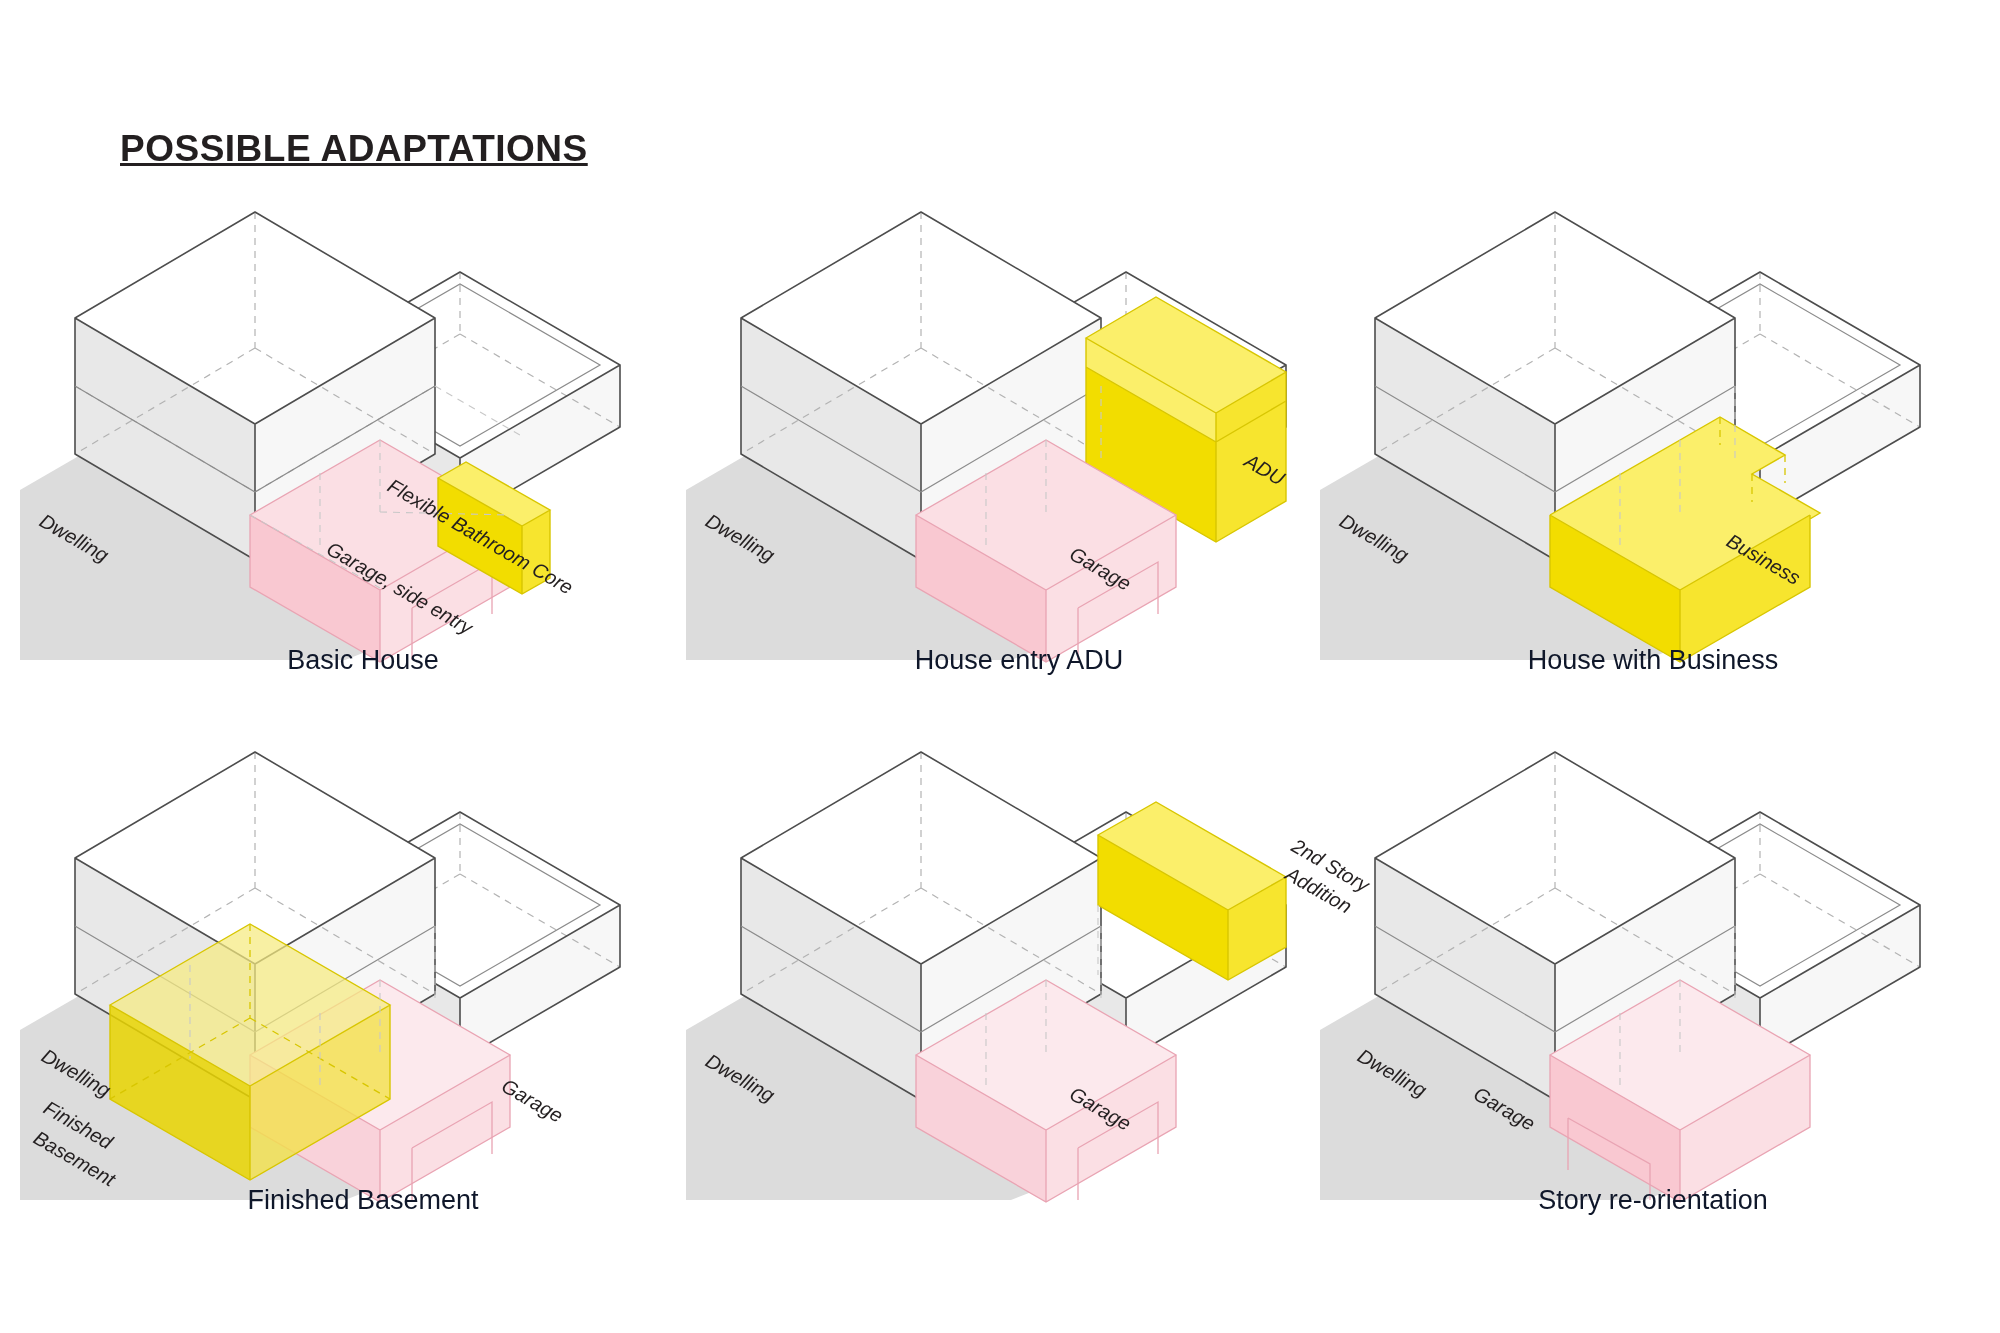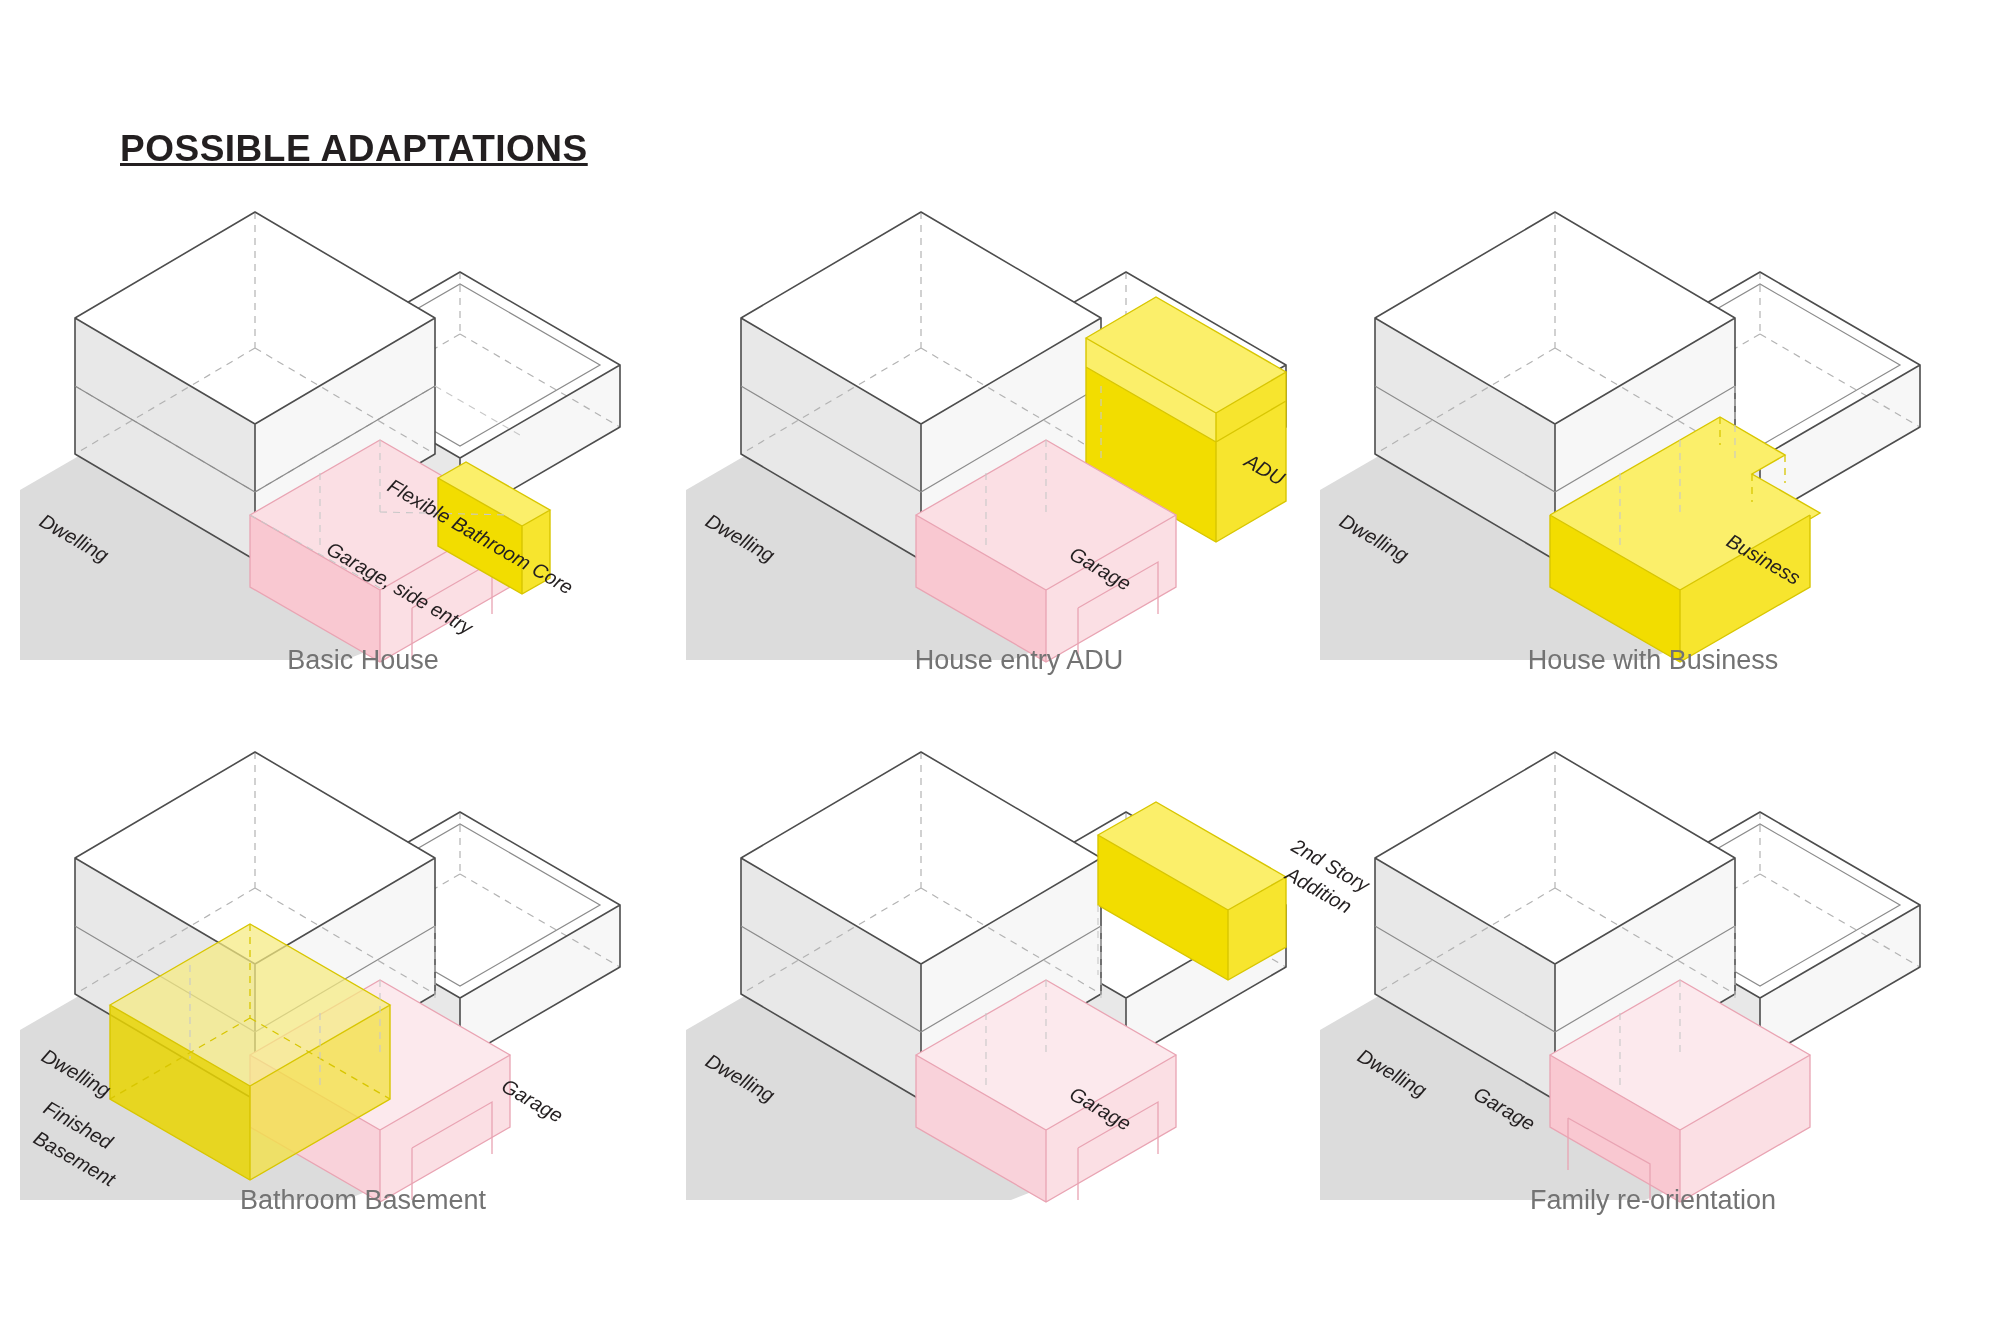--- a/index.html
+++ b/index.html
@@ -51,21 +51,21 @@
     width: 666px;
     height: 470px;
   }
   .caption {
     position: absolute;
     left: 0;
     top: 455px;
     width: 666px;
     text-align: center;
     font-size: 27px;
-    color: #737373;
+    color: #0f172a;
     white-space: nowrap;
   }
   .cell.c0 .caption { padding-left: 10px; }
   .cell.c1 .caption { padding-left: 0px; }
   .cell.c2 .caption { padding-left: 0px; }
 
   svg { display: block; overflow: visible; }
 
   
   .edge        { fill: none; stroke: #4d4d4d; stroke-width: 1.6; stroke-linejoin: round; }
@@ -289,21 +289,21 @@
         </g>
         <g>
           <text class="lbl" x="22" y="382" transform="rotate(30 22 382)">Finished</text>
           <text class="lbl" x="12" y="412" transform="rotate(30 12 412)">Basement</text>
         </g>
         <g>
           <text class="lbl" x="480" y="360" transform="rotate(30 480 360)">Garage</text>
         </g>
       </svg>
     </div>
-    <div class="caption">Bathroom Basement</div>
+    <div class="caption">Finished Basement</div>
   </div>
 
   <div class="cell r1 c1">
     <div class="diagram">
       <svg width="666" height="470" viewBox="0 0 666 470">
         <polygon class="ground" points="0,300 95,245 420,433 325,470 0,470"></polygon>
 
         <polygon class="face-white-top" points="280,175 440,82 600,175 440,268"></polygon>
         <polygon class="face-white-left" points="280,175 440,268 440,330 280,237"></polygon>
         <polygon class="face-white-right" points="440,268 600,175 600,237 440,330"></polygon>
@@ -372,16 +372,16 @@
         <path class="hidden-edge-faint" d="M360,250 L360,322 M300,283 L300,355 M415,196 L415,268"></path>
 
         <g>
           <text class="lbl" x="36" y="330" transform="rotate(30 36 330)">Dwelling</text>
         </g>
         <g>
           <text class="lbl" x="152" y="368" transform="rotate(30 152 368)">Garage</text>
         </g>
       </svg>
     </div>
-    <div class="caption">Family re-orientation</div>
+    <div class="caption">Story re-orientation</div>
   </div>
 
 </div>
 
 </body></html>

